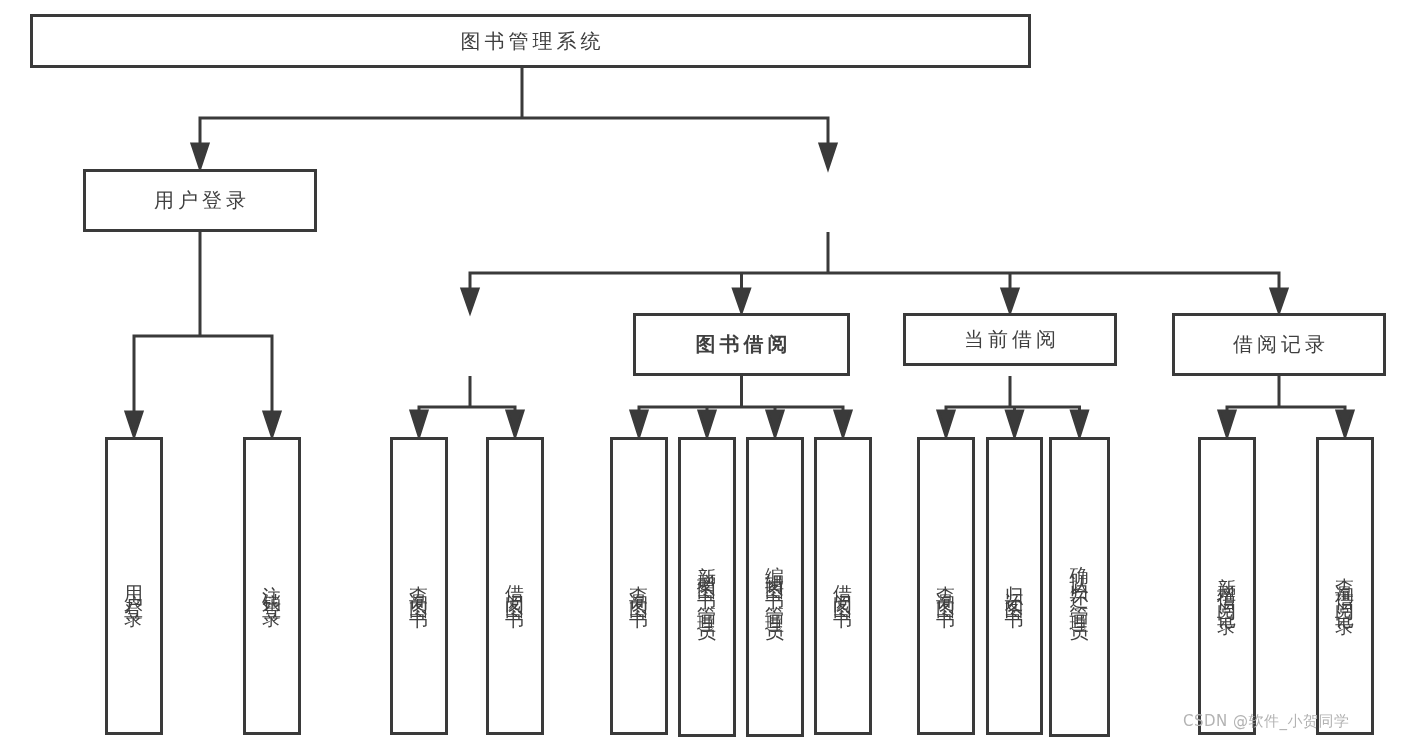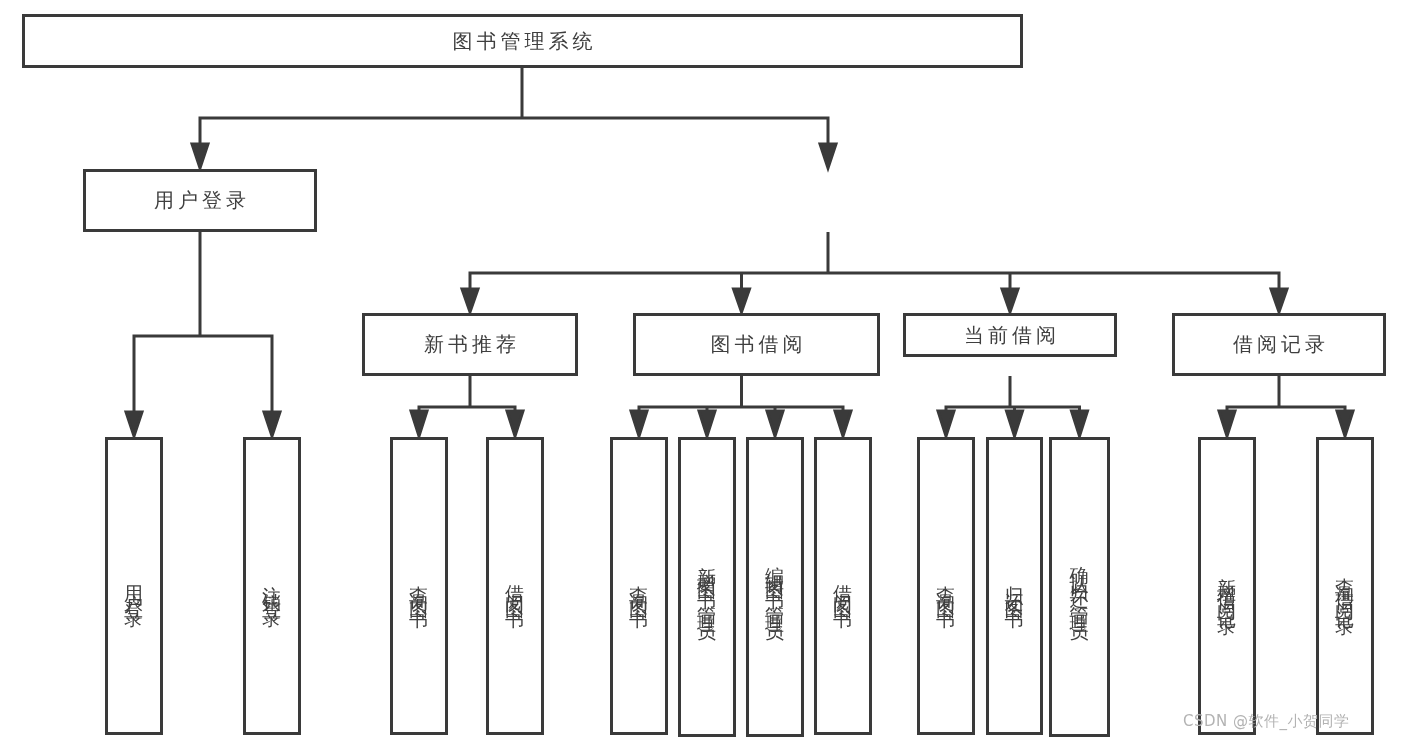--- a/index.html
+++ b/index.html
@@ -101,27 +101,26 @@
       <polygon points="1006.5,411 1022.5,411 1014.5,436"></polygon>
       <polygon points="1071.5,411 1087.5,411 1079.5,436"></polygon>
     </g>
     <g stroke="#3a3a3a" stroke-width="3" fill="#3a3a3a">
       <path fill="none" d="M1279 376 V407 M1225.5 407 H1346.5 M1227 407 V414 M1345 407 V414"></path>
       <polygon points="1219,411 1235,411 1227,436"></polygon>
       <polygon points="1337,411 1353,411 1345,436"></polygon>
     </g>
   </svg>
 
-  <div class="node" style="left:22px;top:14px;width:1001px;height:54px;">图书管理系统</div>
+  <div class="node" style="left:30px;top:14px;width:1001px;height:54px;">图书管理系统</div>
 
   <div class="node" style="left:83px;top:169px;width:234px;height:63px;">用户登录</div>
 
-  <div class="node" style="left:362px;top:313px;width:216px;height:63px;">新书推荐</div>
-  <div class="node" style="left:633px;top:313px;width:247px;height:63px;">图书借阅</div>
-  <div class="node" style="left:903px;top:313px;width:214px;height:44px;">当前借阅</div>
+  <div class="node" style="left:633px;top:313px;width:217px;height:63px;font-weight:bold;">图书借阅</div>
+  <div class="node" style="left:903px;top:313px;width:214px;height:53px;">当前借阅</div>
   <div class="node" style="left:1172px;top:313px;width:214px;height:63px;">借阅记录</div>
 
   <div class="leaf" style="left:105px;top:437px;width:58px;height:298px;">
     <span class="vtext">用户登录</span>
   </div>
   <div class="leaf" style="left:243px;top:437px;width:58px;height:298px;">
     <span class="vtext">注销登录</span>
   </div>
 
   <div class="leaf" style="left:390px;top:437px;width:58px;height:298px;">

